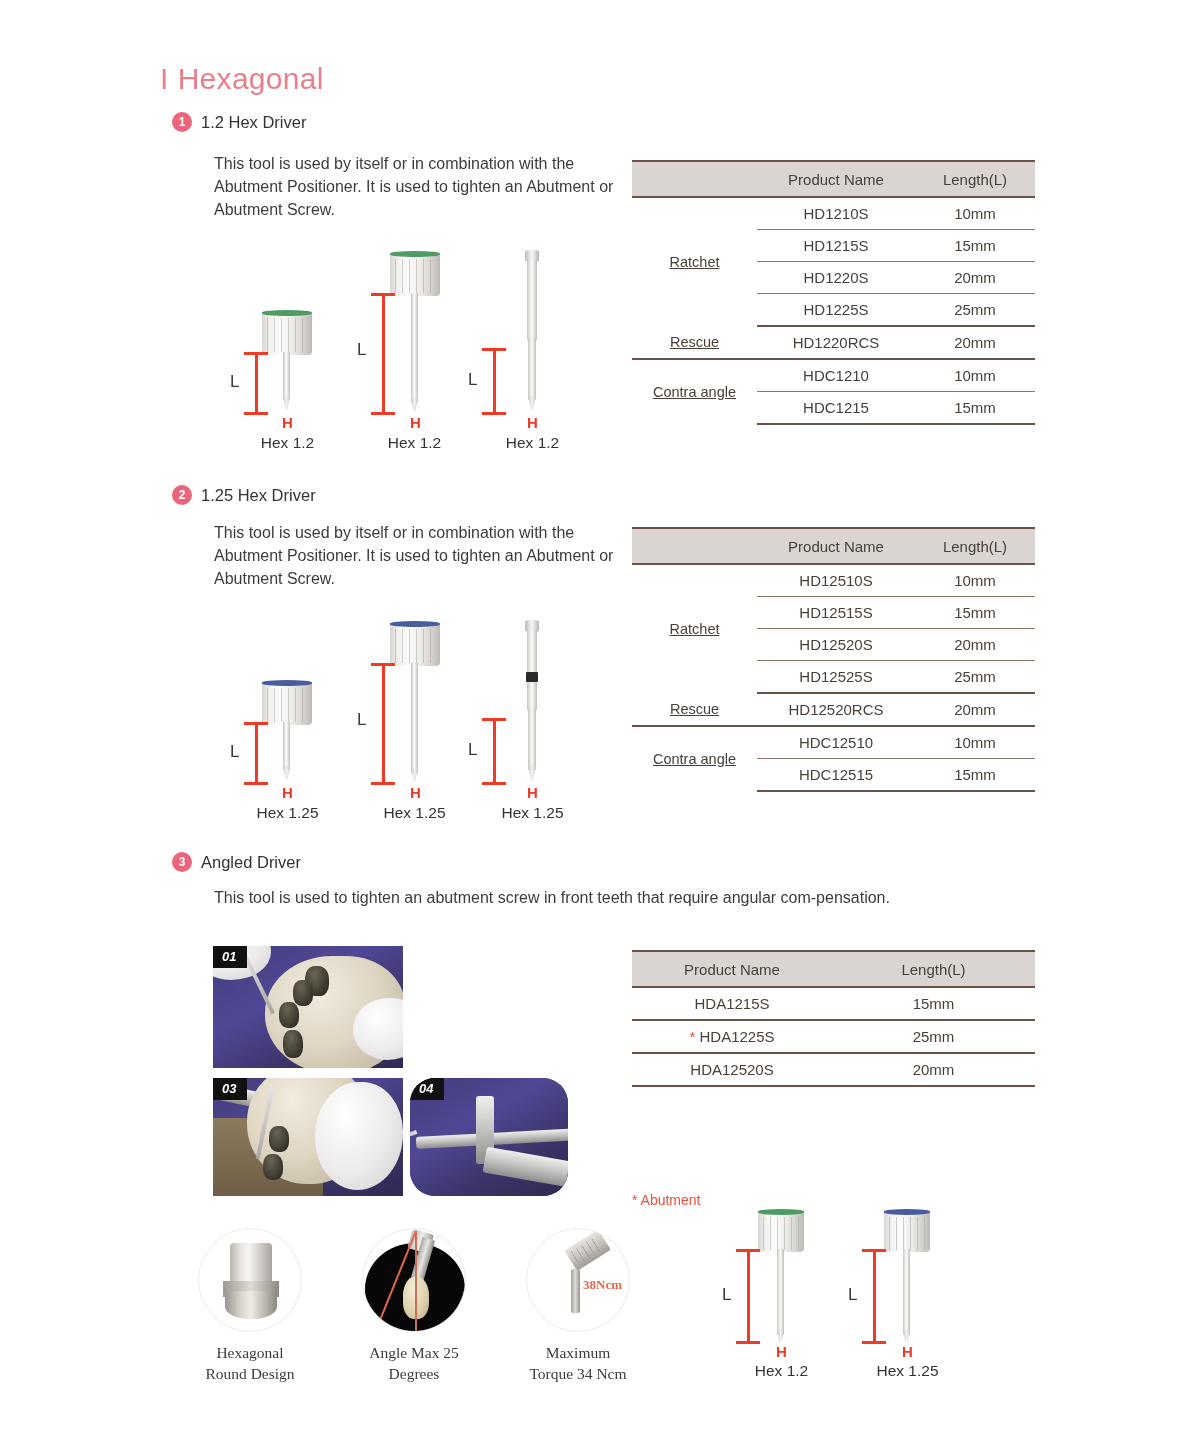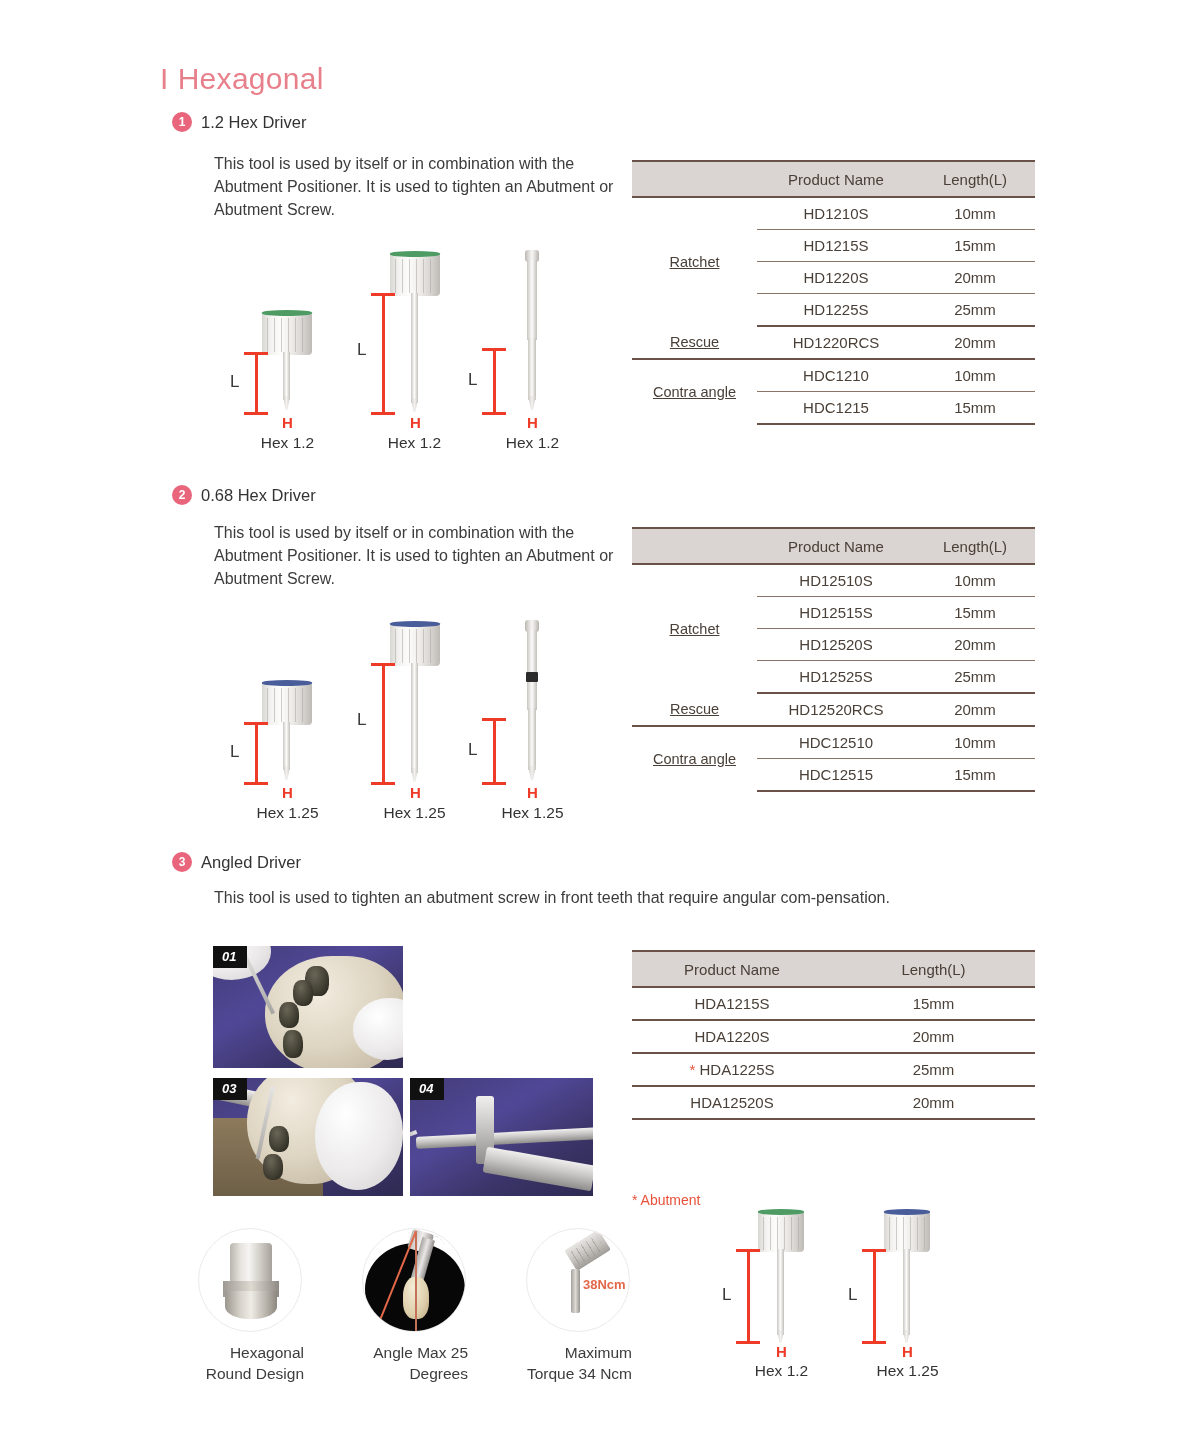--- a/index.html
+++ b/index.html
@@ -145,21 +145,21 @@
   }
   .ph-badge {
     position:absolute; left:0; top:0;
     background:#111; color:#fff;
     font-size:13px; font-style: italic; font-weight:700;
     padding:3px 11px 4px 9px;
     z-index: 5;
   }
 
   
-  .feat { position:absolute; text-align:right; }
+  .feat { position:absolute; text-align:center;font-family:Liberation Serif, serif; }
   .feat-circle {
     position:relative; width:104px; height:104px; border-radius:50%;
     margin: 0 auto; overflow:hidden;
     border:1px solid #eceaea;
   }
   .feat-cap {
     margin-top: 11px; font-size:15.5px; line-height:1.35; color:#3c3c3c;
     white-space: pre-line;
   }
   .fc1 { background:#fff; }
@@ -333,21 +333,21 @@
     </tr>
     <tr class="lastrow">
       <td class="pn">HDC1215</td>
       <td class="len">15mm</td>
     </tr>
   </tbody>
     </table>
 
   <div class="sec-head" style="left:172px; top:485px;">
     <span class="badge">2</span>
-    <span class="sec-title">0.68 Hex Driver</span>
+    <span class="sec-title">1.25 Hex Driver</span>
   </div>
   <div class="sec-desc" style="left:214px; top:521px; width:400px;">This tool is used by itself or in combination with the Abutment Positioner.  It is used to tighten an Abutment or Abutment Screw.</div>
 
   <div class="drv-group" style="left:210px; top:610px; width:400px; height:230px;">
     <div class="drv">
       <div class="handle" style="left:52px; top:73px; width:50px; height:42px;"></div>
       <div class="band blue" style="left:52px; top:70px; width:50px; height:6px;"></div>
       <div class="shaft" style="left:73px; top:112px; width:7px; height:48px;"></div>
       <div class="tip" style="left:73px; top:156px; width:7px; height:14px;"></div>
       <div class="mcapT" style="left:34px; top:112px; width:24px;"></div>
@@ -450,42 +450,38 @@
     <div class="tan" style="left:0; top:40px; width:110px; height:78px;"></div>
     <div class="bar" style="left:-6px; top:16px; width:120px; height:16px; transform:rotate(12deg);"></div>
     <div class="model" style="left:34px; top:-14px; width:120px; height:120px;"></div>
     <div class="glove" style="left:102px; top:4px; width:88px; height:108px;"></div>
     <div class="tooth" style="left:56px; top:48px; width:20px; height:26px;"></div>
     <div class="tooth" style="left:50px; top:76px; width:20px; height:26px;"></div>
     <div class="instr" style="left:58px; top:8px; width:4px; height:74px; transform:rotate(12deg);"></div>
     <span class="ph-badge">03</span>
   </div>
 
-  <div class="photo" style="left:410px; top:1078px; width:183px; height:118px;">
+  <div class="photo" style="left:410px; top:1078px; width:158px; height:118px;border-radius:25px;">
     <div class="sky"></div>
     <div class="bar" style="left:6px; top:54px; width:184px; height:12px; transform:rotate(-3deg);"></div>
     <div class="bar" style="left:66px; top:18px; width:18px; height:68px;"></div>
     <div class="bar" style="left:74px; top:78px; width:110px; height:26px; transform:rotate(10deg);"></div>
     <div class="instr" style="left:6px; top:52px; width:4px; height:16px; transform:rotate(70deg);"></div>
     <span class="ph-badge">04</span>
   </div>
 
   <table class="tbl" style="left:632px; top:950px; width:403px;">
     <tbody>
         <tr class="hdr">
       <td style="width:200px;">Product Name</td>
       <td style="width:203px;">Length(L)</td>
     </tr>
     <tr class="thick">
       <td><span class="opt-star"></span><span>HDA1215S</span></td>
       <td>15mm</td>
-    </tr>
-    <tr class="thick">
-      <td><span class="opt-star"></span><span>HDA1220S</span></td>
-      <td>20mm</td>
     </tr>
     <tr class="thick">
       <td><span class="opt-star">*</span> <span>HDA1225S</span></td>
       <td>25mm</td>
     </tr>
     <tr class="thick">
       <td><span class="opt-star"></span><span>HDA12520S</span></td>
       <td>20mm</td>
     </tr>
   </tbody>

